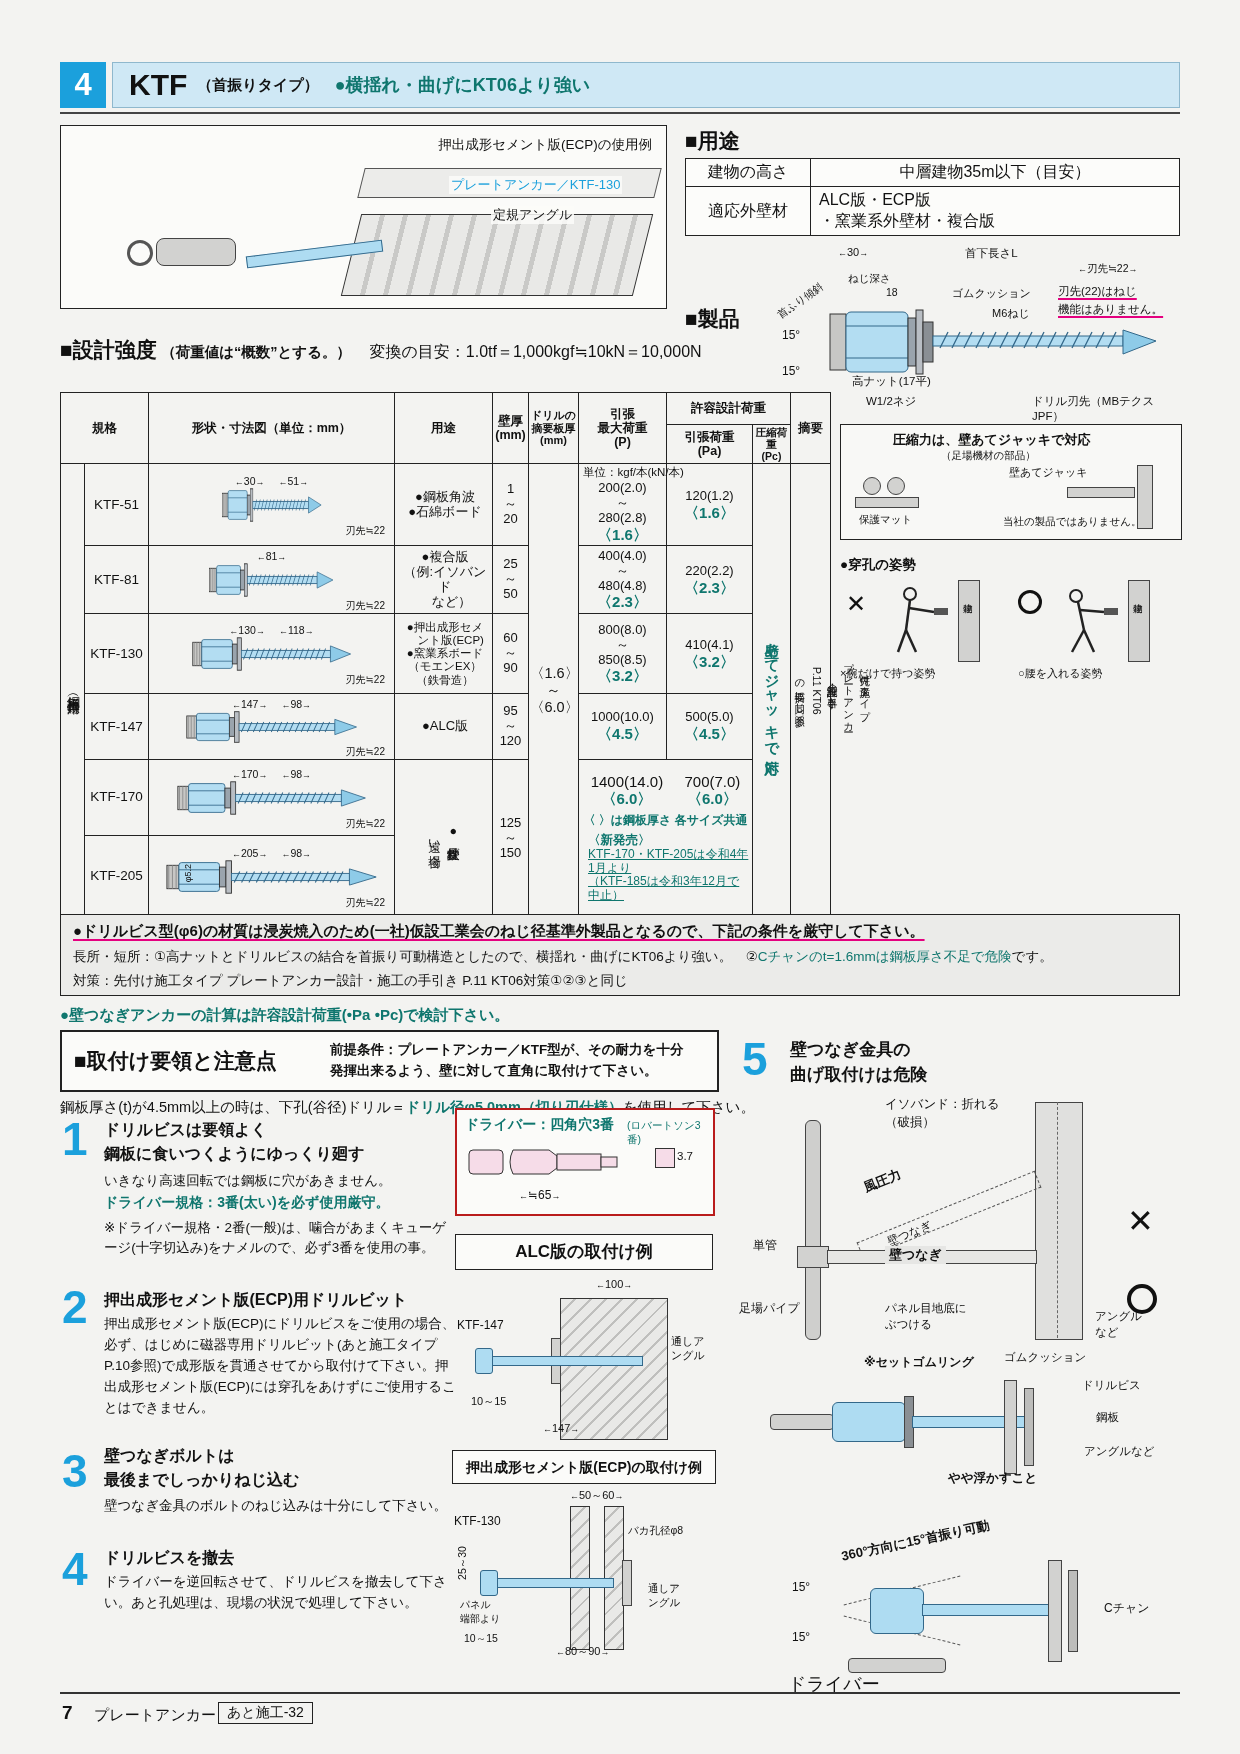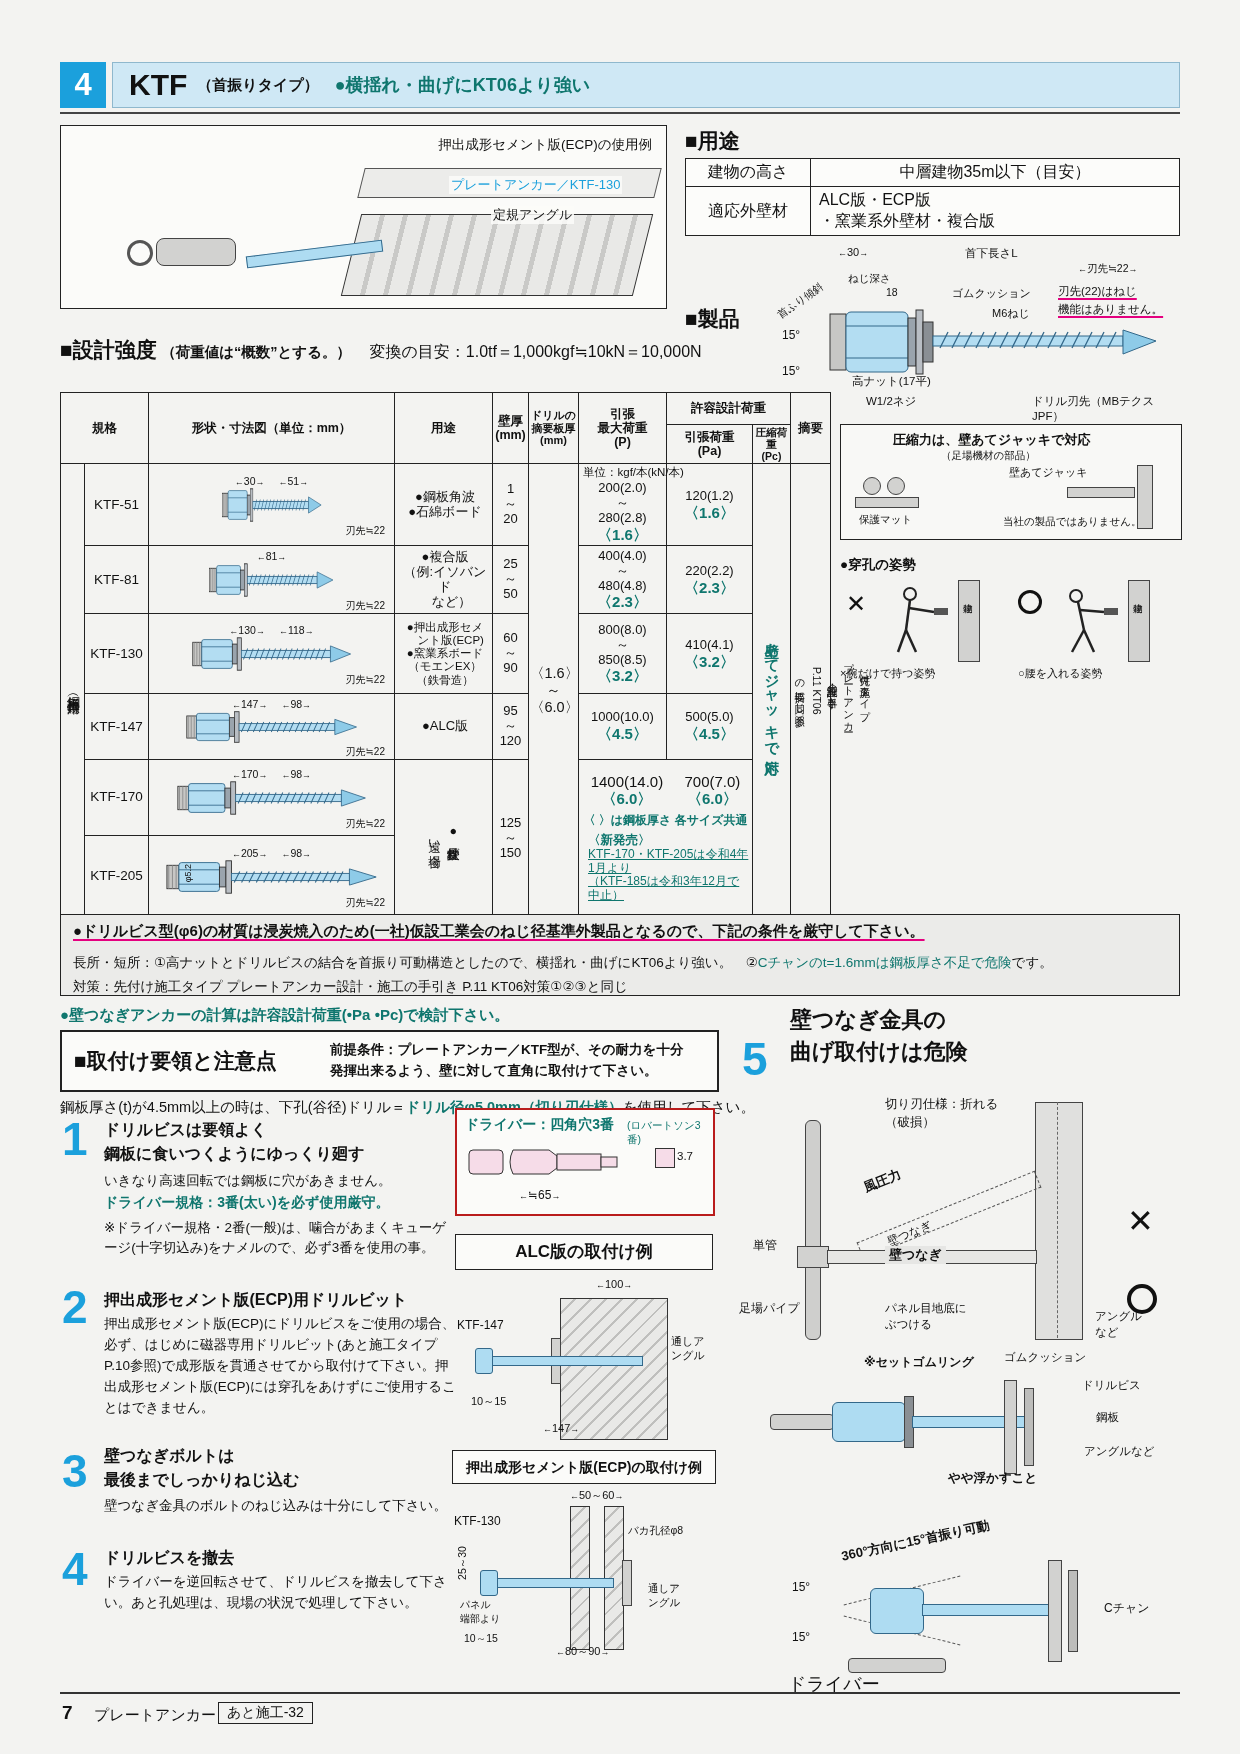--- a/index.html
+++ b/index.html
@@ -392,21 +392,21 @@
       <line x1="28" y1="48" x2="16" y2="70" stroke="#222" stroke-width="2.5"></line>
       <line x1="28" y1="48" x2="38" y2="70" stroke="#222" stroke-width="2.5"></line>
     </svg>
     <div class="ab graybar" style="left:288px;top:24px;width:20px;height:80px"></div>
     <span class="ab vtext" style="left:291px;top:40px;font-size:9.5px">建物</span>
     <span class="ab" style="left:178px;top:110px;font-size:11px">○腰を入れる姿勢</span>
   </div>
 
   <div class="ab boxed" style="left:60px;top:914px;width:1120px;height:82px;background:#ebebe9;padding:7px 12px;box-sizing:border-box">
     <div class="b uline-mag" style="font-size:15px">●ドリルビス型(φ6)の材質は浸炭焼入のため(一社)仮設工業会のねじ径基準外製品となるので、下記の条件を厳守して下さい。</div>
-    <div style="font-size:13.5px;margin-top:13px">
+    <div style="font-size:13.5px;margin-top:7px">
       <span>長所・短所：①高ナットとドリルビスの結合を首振り可動構造としたので、横揺れ・曲げにKT06より強い。　②</span><span class="mag">Cチャンのt=1.6mmは鋼板厚さ不足で危険</span><span>です。</span>
     </div>
     <div style="font-size:13.5px;margin-top:6px">対策：先付け施工タイプ プレートアンカー設計・施工の手引き P.11 KT06対策①②③と同じ</div>
   </div>
   <div class="ab mag b" style="left:60px;top:1006px;font-size:15px">●壁つなぎアンカーの計算は許容設計荷重(•Pa •Pc)で検討下さい。</div>
 
   <div class="ab" style="left:60px;top:1030px;width:655px;height:58px;border:2px solid #222;background:#fbfbf9">
     <span class="ab b" style="left:12px;top:15px;font-size:21px">■取付け要領と注意点</span>
     <span class="ab b pre" style="left:268px;top:8px;font-size:13.5px;line-height:1.55">前提条件：プレートアンカー／KTF型が、その耐力を十分
 発揮出来るよう、壁に対して直角に取付けて下さい。</span>
@@ -474,27 +474,27 @@
     <div class="ab bluebar" style="left:28px;top:80px;width:16px;height:24px;border-radius:3px"></div>
     <div class="ab graybar" style="left:170px;top:70px;width:8px;height:44px"></div>
     <span class="ab pre" style="left:8px;top:108px;font-size:10px;line-height:1.35">パネル
 端部より</span>
     <span class="ab" style="left:12px;top:142px;font-size:10.5px">10～15</span>
     <span class="ab" style="left:196px;top:92px;width:40px;font-size:10.5px;line-height:1.3">通しアングル</span>
     <span class="ab dim" style="left:104px;top:154px;font-size:11px">80～90</span>
   </div>
 
   <div class="ab stepnum" style="left:742px;top:1036px">5</div>
-  <div class="ab b pre" style="left:790px;top:1004px;font-size:22px;line-height:1.45">壁つなぎ金具の
+  <div class="ab b pre" style="left:790px;top:1038px;font-size:17px;line-height:1.45">壁つなぎ金具の
 曲げ取付けは危険</div>
 
   <div class="ab" style="left:735px;top:1094px;width:448px;height:252px">
     <div class="ab graybar" style="left:300px;top:8px;width:46px;height:236px;background:#e0e0de"></div>
     <div class="ab" style="left:322px;top:8px;width:0;height:236px;border-left:1.4px dashed #666"></div>
-    <span class="ab pre" style="left:150px;top:2px;font-size:12.5px;line-height:1.4">切り刃仕様：折れる
+    <span class="ab pre" style="left:150px;top:2px;font-size:12.5px;line-height:1.4">イソバンド：折れる
 （破損）</span>
     <span class="ab b" style="left:128px;top:78px;font-size:13px;transform:rotate(-22deg)">風圧力</span>
     <div class="ab" style="left:118px;top:112px;width:190px;height:16px;border:1.6px dashed #555;transform:rotate(-22deg)">
       <span style="font-size:11.5px;padding-left:28px">壁つなぎ</span>
     </div>
     <span class="ab b" style="left:392px;top:108px;font-size:32px">✕</span>
     <div class="ab graybar" style="left:70px;top:26px;width:14px;height:218px;border-radius:6px;background:#cfcfcd"></div>
     <div class="ab graybar" style="left:62px;top:152px;width:30px;height:20px"></div>
     <div class="ab" style="left:92px;top:156px;width:208px;height:12px;background:#e6e6e4;border:1.3px solid #444"></div>
     <span class="ab b" style="left:150px;top:152px;font-size:13px;background:#e6e6e4;padding:0 4px">壁つなぎ</span>

